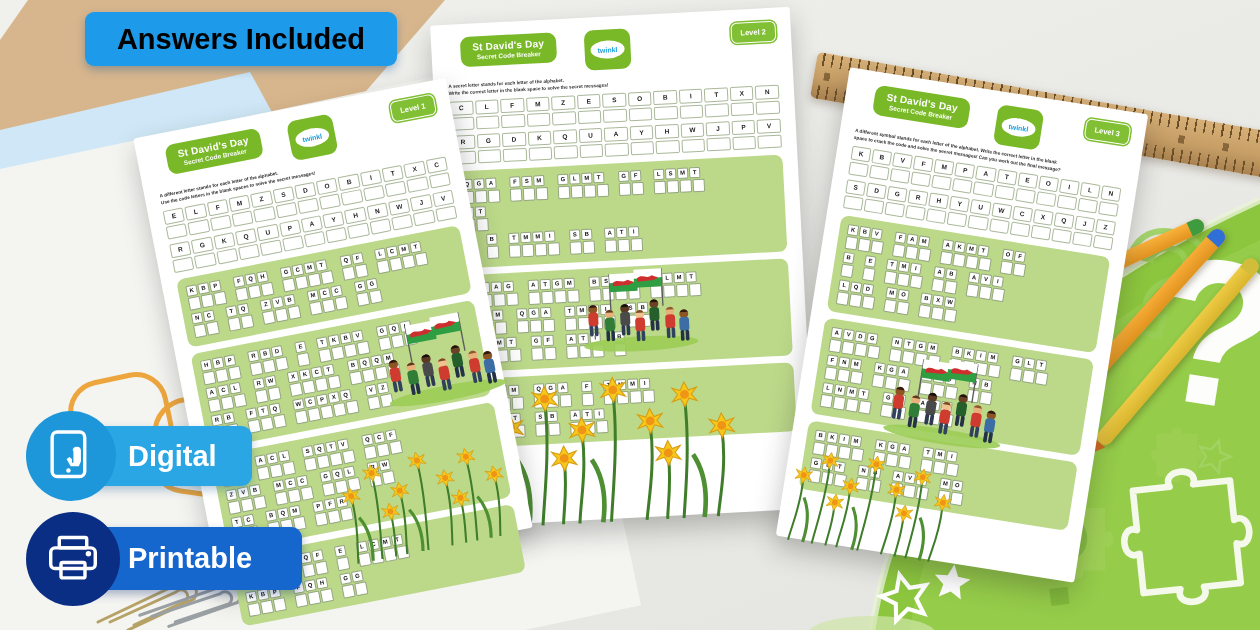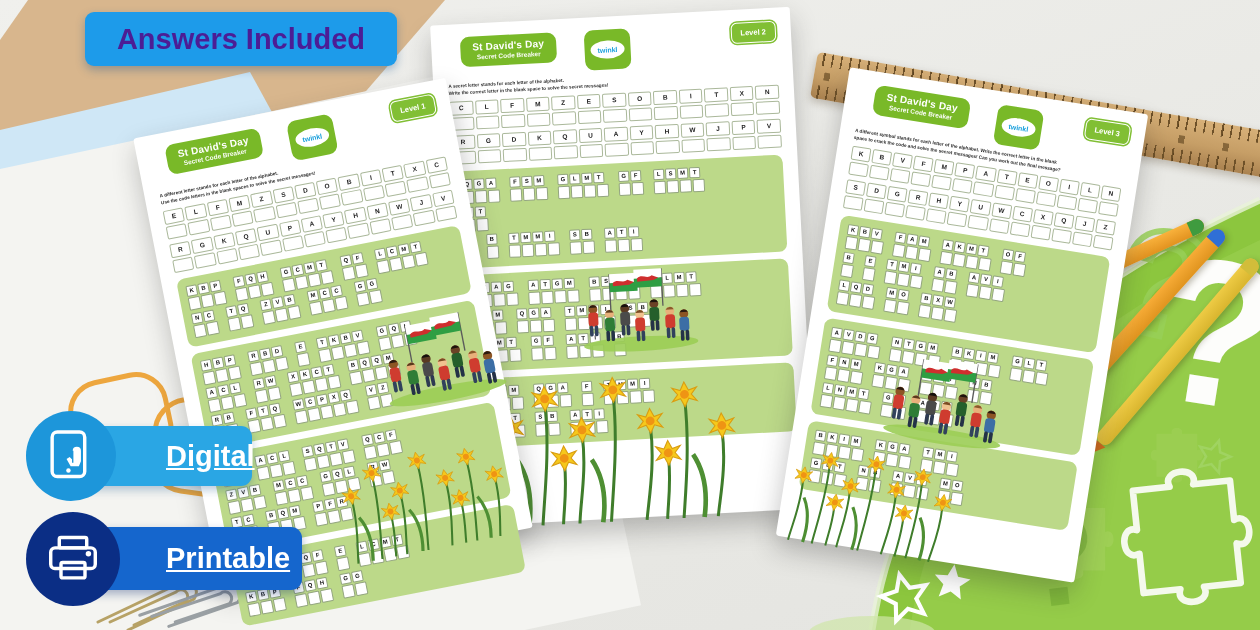--- a/index.html
+++ b/index.html
@@ -86,33 +86,33 @@
   .p0 .kids{right:-6px;top:50%;width:40%;}
   .p0 .daff{right:-4px;bottom:-4px;width:62%;}
   .p1 .kids{left:37%;top:50%;width:34%;}
   .p1 .daff{left:8%;bottom:-6px;width:80%;}
   .p2 .kids{left:28%;top:57%;width:42%;}
   .p2 .daff{left:-2px;bottom:-4px;width:64%;}
 
   
   .badge-answers{position:absolute;left:85px;top:12px;width:312px;height:54px;z-index:8;
       background:var(--badge-blue,#1d9bea);border-radius:9px;display:flex;align-items:center;
-      justify-content:center;color:#4c1d95;font-weight:bold;font-size:29px;
+      justify-content:center;color:#000000;font-weight:bold;font-size:29px;
       box-shadow:0 4px 10px rgba(20,80,140,.35);}
   .badge-pill{position:absolute;z-index:8;display:flex;align-items:center;color:#fff;
       font-weight:bold;font-size:29px;border-radius:11px;}
   .badge-digital{left:52px;top:426px;width:200px;height:60px;background:var(--digital-blue,#2aa6e4);
       box-shadow:0 4px 10px rgba(20,80,140,.3);}
   .badge-printable{left:52px;top:527px;width:250px;height:63px;background:var(--printable-blue,#1566cd);
       box-shadow:0 4px 10px rgba(10,40,110,.35);align-items:center;}
   .badge-circle{position:absolute;left:-26px;top:50%;transform:translateY(-50%);border-radius:50%;
       display:flex;align-items:center;justify-content:center;}
   .badge-digital .badge-circle{width:90px;height:90px;background:var(--digital-circle,#1d96da);}
   .badge-printable .badge-circle{width:94px;height:94px;background:var(--printable-navy,#0b2e85);}
-  .badge-pill .label{margin-left:114px;text-decoration:underline;}
+  .badge-pill .label{margin-left:76px;}
 
   [data-interactable]{cursor:default;}
 </style>
 </head>
 <body>
 
 <div id="stage" data-interactable="false">
 
   <svg class="bg-svg" width="1260" height="630" viewBox="0 0 1260 630" data-interactable="false">
     <polygon points="28,0 445,0 360,98 110,188 0,132 0,40" fill="#d8b68d" data-interactable="false"></polygon>

